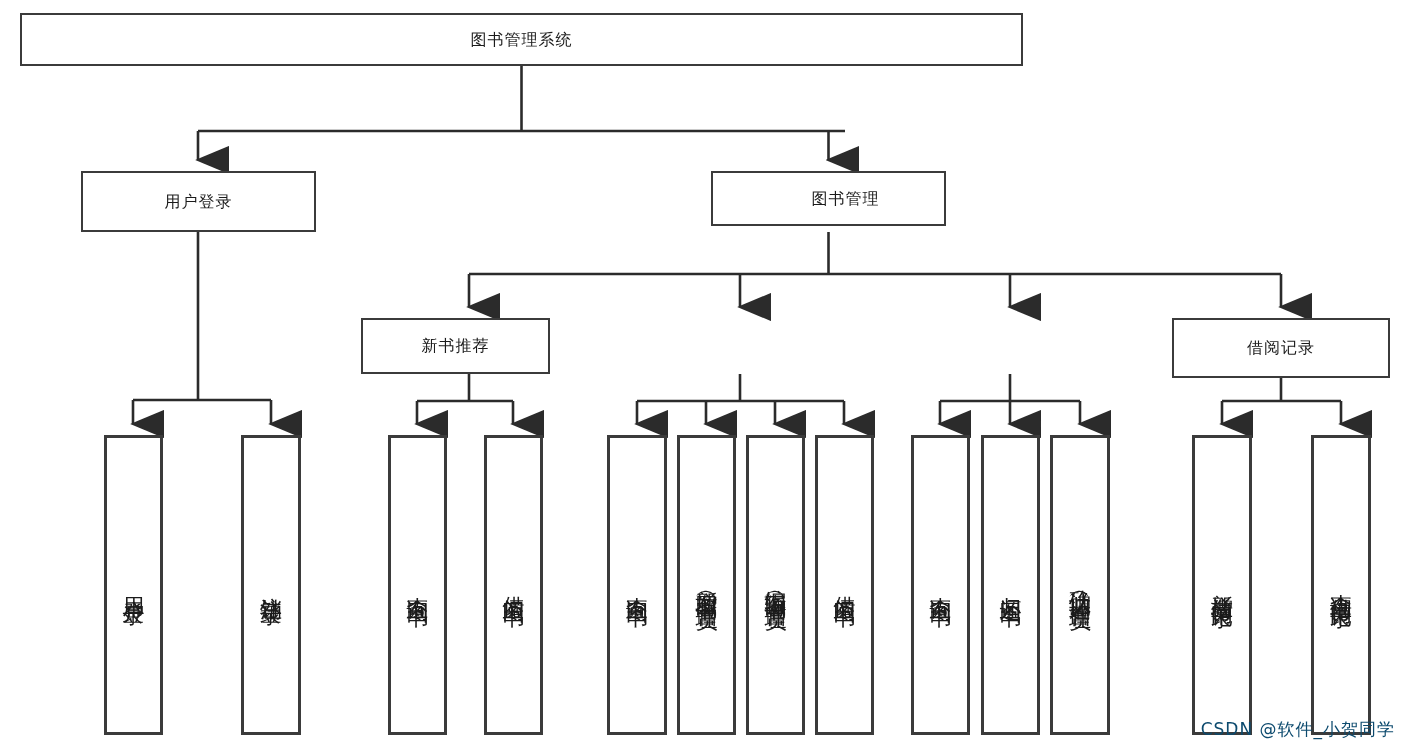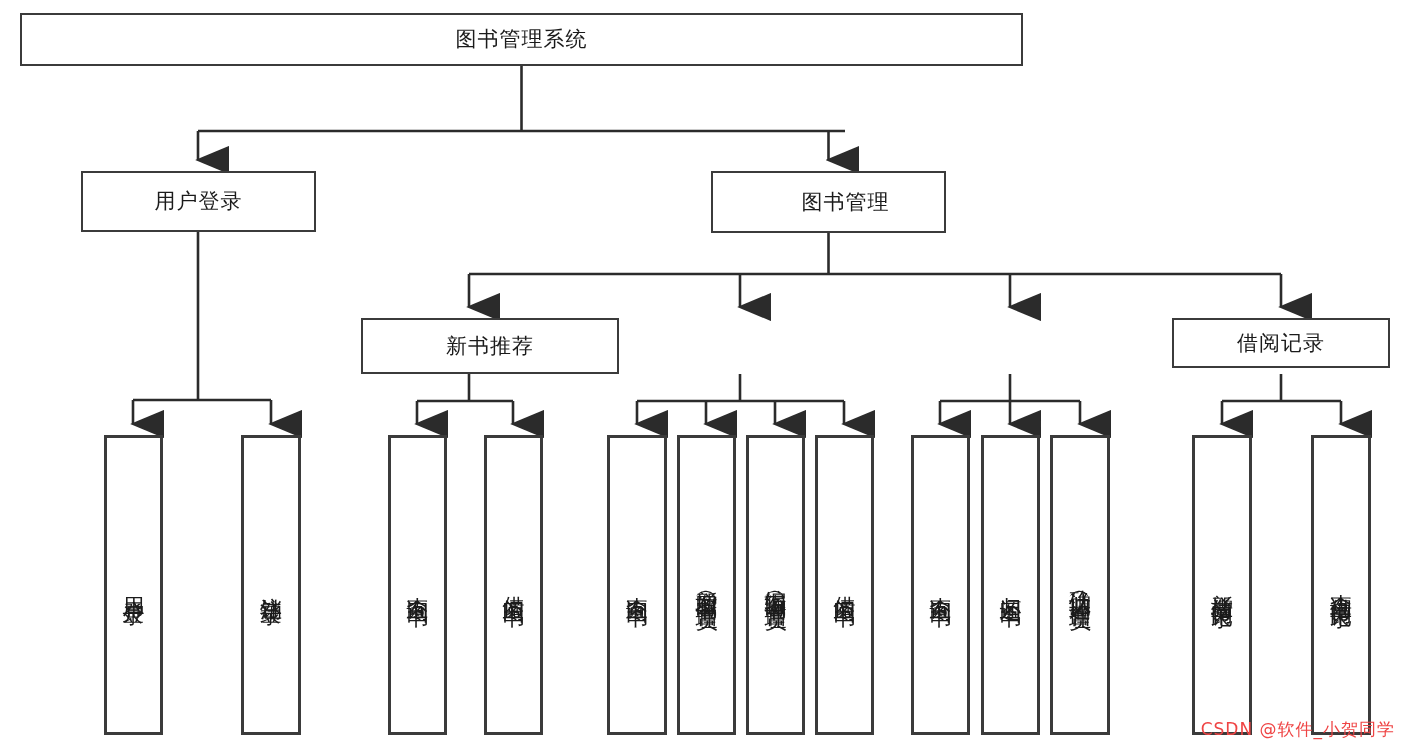--- a/index.html
+++ b/index.html
@@ -19,21 +19,21 @@
     box-sizing:border-box;
     background:#ffffff;
     border:2px solid #3b3b3b;
     display:flex;
     align-items:center;
     justify-content:center;
     z-index:3;
   }
   .node .lbl{
     color:#1b1b1b;
-    font-size:21px;
+    font-size:16px;
     letter-spacing:1px;
     line-height:1.25;
     white-space:nowrap;
     user-select:none;
   }
   
   .node.horiz .lbl{
     writing-mode:horizontal-tb;
   }
   
@@ -52,21 +52,21 @@
     max-height:286px;
   }
   svg#wires{
     position:absolute;left:0;top:0;width:1405px;height:747px;
     z-index:1;pointer-events:none;
   }
   #watermark{
     position:absolute;
     right:10px;bottom:6px;
     font-size:17px;
-    color:#ef4444;
+    color:#0c4a6e;
     letter-spacing:1px;
     z-index:5;
     white-space:nowrap;
     user-select:none;
   }
 </style>
 </head>
 <body>
 
 <div id="diagram">
@@ -124,31 +124,31 @@
   </svg>
 
   <div class="node horiz" style="left:20px;top:13px;width:1003px;height:53px;">
     <span class="lbl">图书管理系统</span>
   </div>
 
   <div class="node horiz" style="left:81px;top:171px;width:235px;height:61px;">
     <span class="lbl">用户登录</span>
   </div>
 
-  <div class="node horiz" style="left:711px;top:171px;width:235px;height:62px;padding-left:34px;">
+  <div class="node horiz" style="left:711px;top:171px;width:235px;height:55px;padding-left:34px;">
     <span class="lbl">图书管理</span>
   </div>
 
-  <div class="node horiz" style="left:361px;top:318px;width:258px;height:56px;">
+  <div class="node horiz" style="left:361px;top:318px;width:189px;height:56px;">
     <span class="lbl">新书推荐</span>
   </div>
 
 
 
-  <div class="node horiz" style="left:1172px;top:318px;width:218px;height:50px;">
+  <div class="node horiz" style="left:1172px;top:318px;width:218px;height:60px;">
     <span class="lbl">借阅记录</span>
   </div>
 
   <div class="node leaf" style="left:104px;top:435px;width:59px;height:300px;">
     <span class="lbl">用户登录</span>
   </div>
 
   <div class="node leaf" style="left:241px;top:435px;width:60px;height:300px;">
     <span class="lbl">注销登录</span>
   </div>

